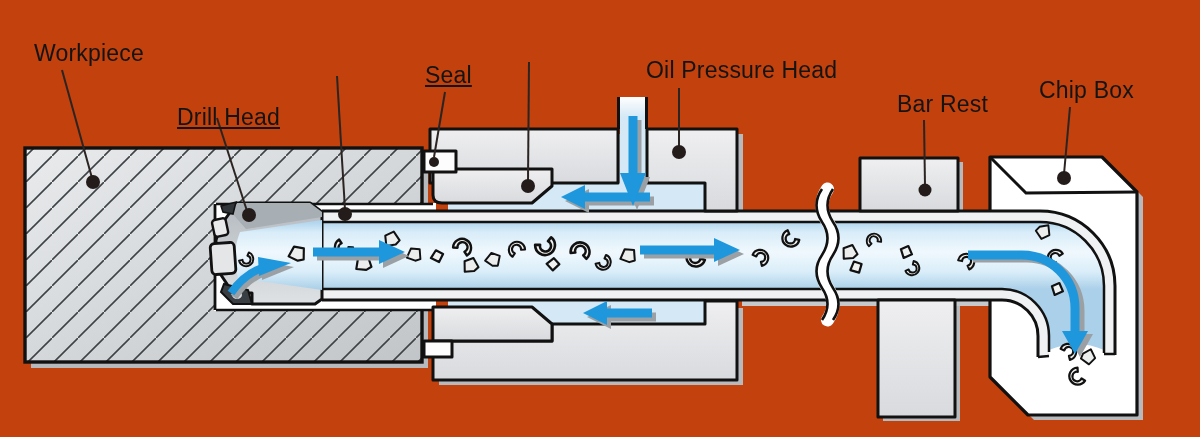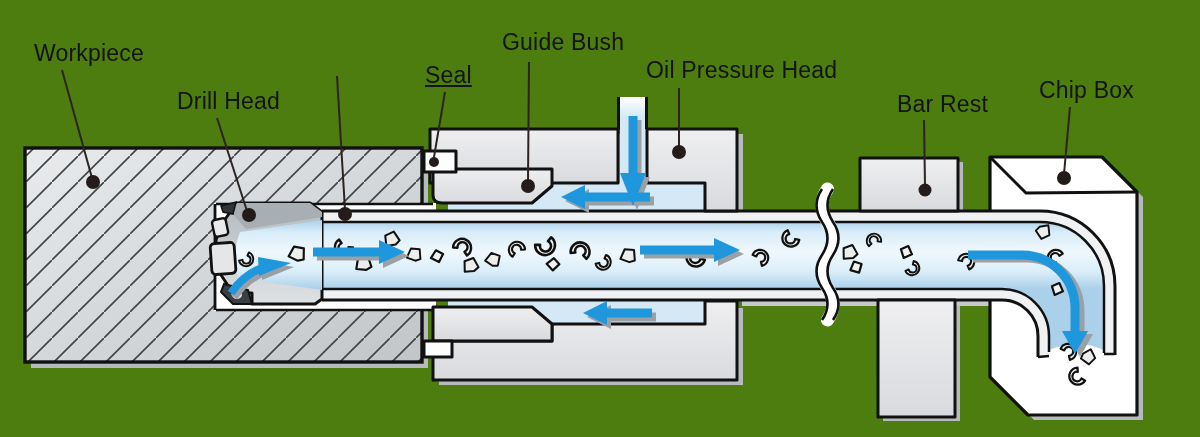--- a/index.html
+++ b/index.html
@@ -1,21 +1,21 @@
 <!DOCTYPE html>
 <html><head>
 <meta charset="utf-8">
 <style>
   html,body{margin:0;padding:0;background:#fff;}
-  .stage{position:relative;width:1200px;height:437px;background:#4d7c0f;overflow:hidden;
+  .stage{position:relative;width:1200px;height:437px;background:#c2410c;overflow:hidden;
          font-family:"Liberation Sans", sans-serif;}
   .stage svg{position:absolute;left:0;top:0;}
   .lbl{position:absolute;font-size:23px;color:#141414;letter-spacing:.2px;white-space:nowrap;}
   .lbl-workpiece{left:34px;top:40px;}
-  .lbl-drill-head{left:177px;top:88px;}
+  .lbl-drill-head{left:177px;top:104px;text-decoration:underline;}
   .lbl-drill-tube{left:250px;top:45px;}
   .lbl-seal{left:425px;top:62px;text-decoration:underline;}
   .lbl-guide-bush{left:502px;top:29px;}
   .lbl-oph{left:646px;top:57px;text-align:right;}
   .lbl-bar-rest{left:897px;top:91px;}
   .lbl-chip-box{left:1039px;top:77px;}
 </style>
 </head>
 <body>
 
@@ -235,18 +235,17 @@
     <circle cx="528" cy="186" r="7"></circle>
     <circle cx="679" cy="152" r="7"></circle>
     <circle cx="925" cy="190" r="6.5"></circle>
     <circle cx="1064" cy="178" r="7"></circle>
   </g>
 </svg>
 
 <div class="lbl lbl-workpiece">Workpiece</div>
 <div class="lbl lbl-drill-head">Drill Head</div>
 <div class="lbl lbl-seal">Seal</div>
-<div class="lbl lbl-guide-bush">Guide Bush</div>
 <div class="lbl lbl-oph">Oil Pressure Head</div>
 <div class="lbl lbl-bar-rest">Bar Rest</div>
 <div class="lbl lbl-chip-box">Chip Box</div>
 
 </div>
 
 </body></html>

